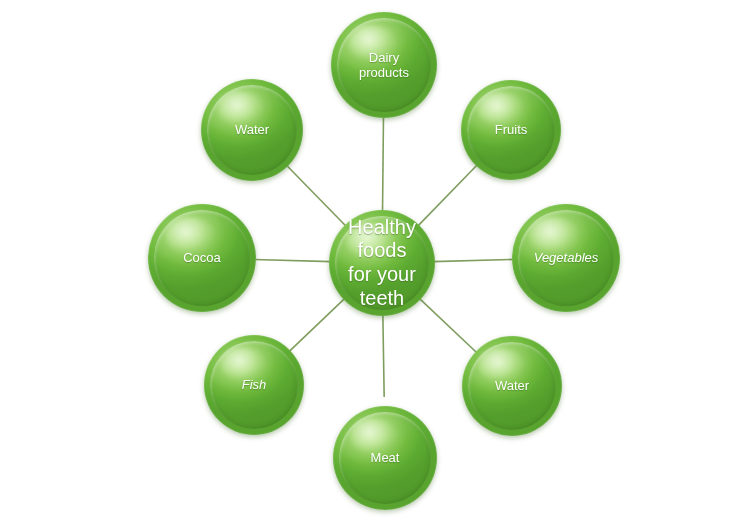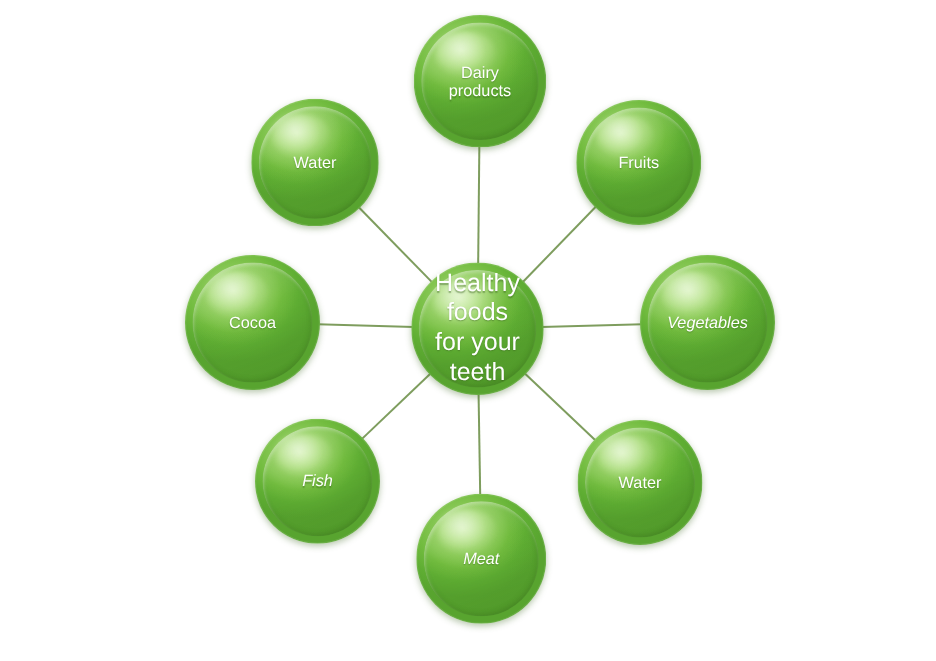--- a/index.html
+++ b/index.html
@@ -132,21 +132,21 @@
       </div>
       <div class="node node-satellite" style="left: 461px; top: 80px; width: 100px; height: 100px; text-align: center;">
         <span class="node-label">Fruits</span>
       </div>
       <div class="node node-satellite" style="left: 512px; top: 204px; width: 108px; height: 108px; font-style: italic;">
         <span class="node-label">Vegetables</span>
       </div>
       <div class="node node-satellite" style="left: 462px; top: 336px; width: 100px; height: 100px;">
         <span class="node-label">Water</span>
       </div>
-      <div class="node node-satellite" style="left: 333px; top: 395px; width: 104px; height: 104px; font-style: italic;">
+      <div class="node node-satellite" style="left: 333px; top: 406px; width: 104px; height: 104px;">
         <span class="node-label">Meat</span>
       </div>
       <div class="node node-satellite" style="left: 204px; top: 335px; width: 100px; height: 100px; font-style: italic;">
         <span class="node-label">Fish</span>
       </div>
       <div class="node node-satellite" style="left: 148px; top: 204px; width: 108px; height: 108px;">
         <span class="node-label">Cocoa</span>
       </div>
       <div class="node node-satellite" style="left: 201px; top: 79px; width: 102px; height: 102px; text-align: center;">
         <span class="node-label">Water</span>

